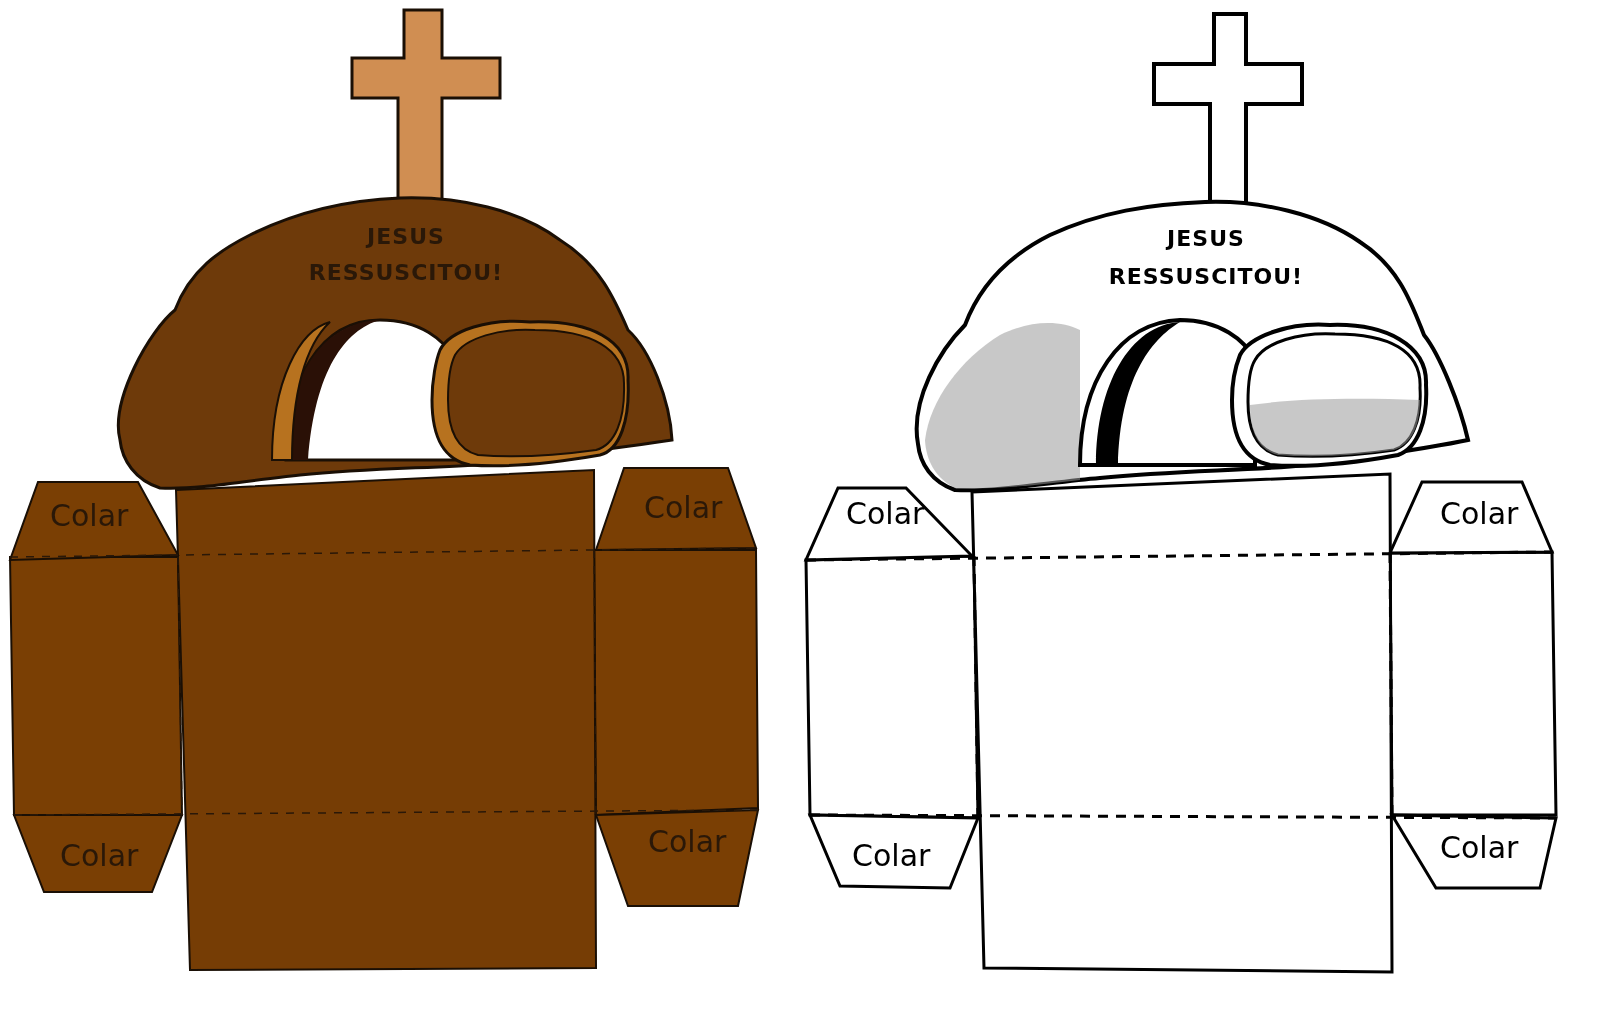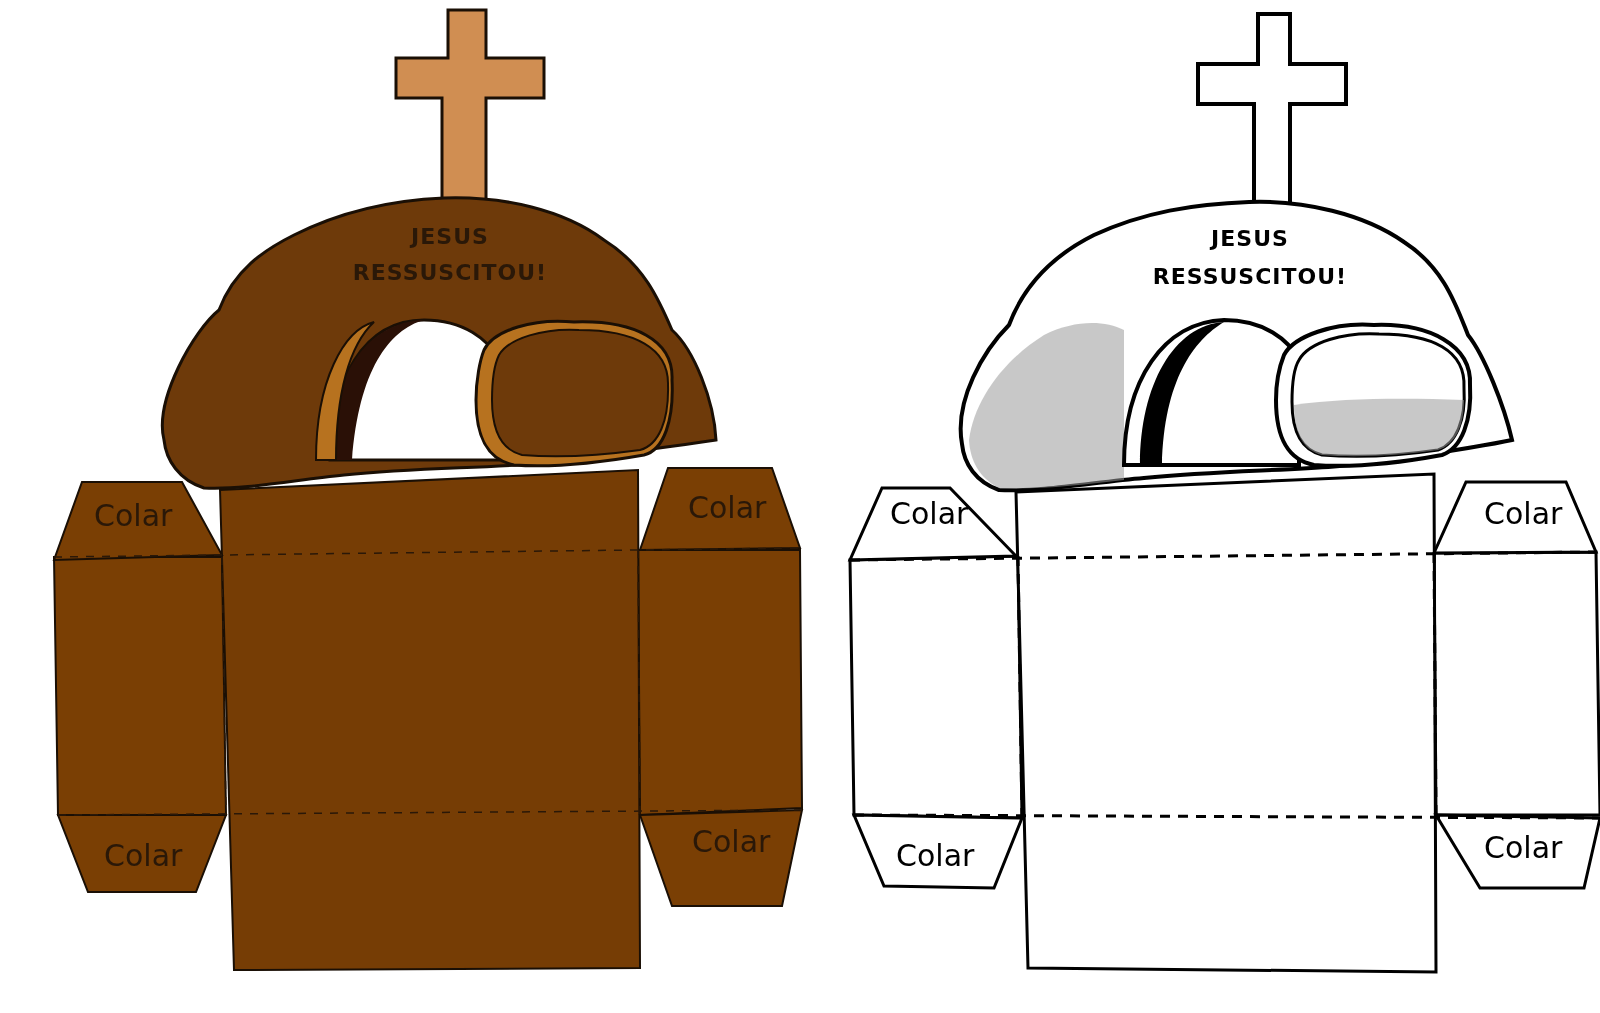--- a/index.html
+++ b/index.html
@@ -1,17 +1,17 @@
 <!DOCTYPE html>
 <html><head>
 <meta charset="utf-8">
 <style>
   html,body{margin:0;padding:0;background:#ffffff;}
   body{width:1600px;height:1013px;overflow:hidden;position:relative;font-family:"DejaVu Sans",sans-serif;}
-  .template{position:absolute;top:0;padding-left:44px;}
+  .template{position:absolute;top:0;}
   #tpl-color{left:0;width:800px;height:1013px;}
   #tpl-bw{left:800px;width:800px;height:1013px;}
   svg{display:block;}
   .title{font-family:"DejaVu Sans",sans-serif;font-weight:bold;letter-spacing:1px;}
   .colar{font-family:"DejaVu Sans",sans-serif;font-size:30px;}
 </style>
 </head>
 <body>
 
 <div id="tpl-color" class="template">

